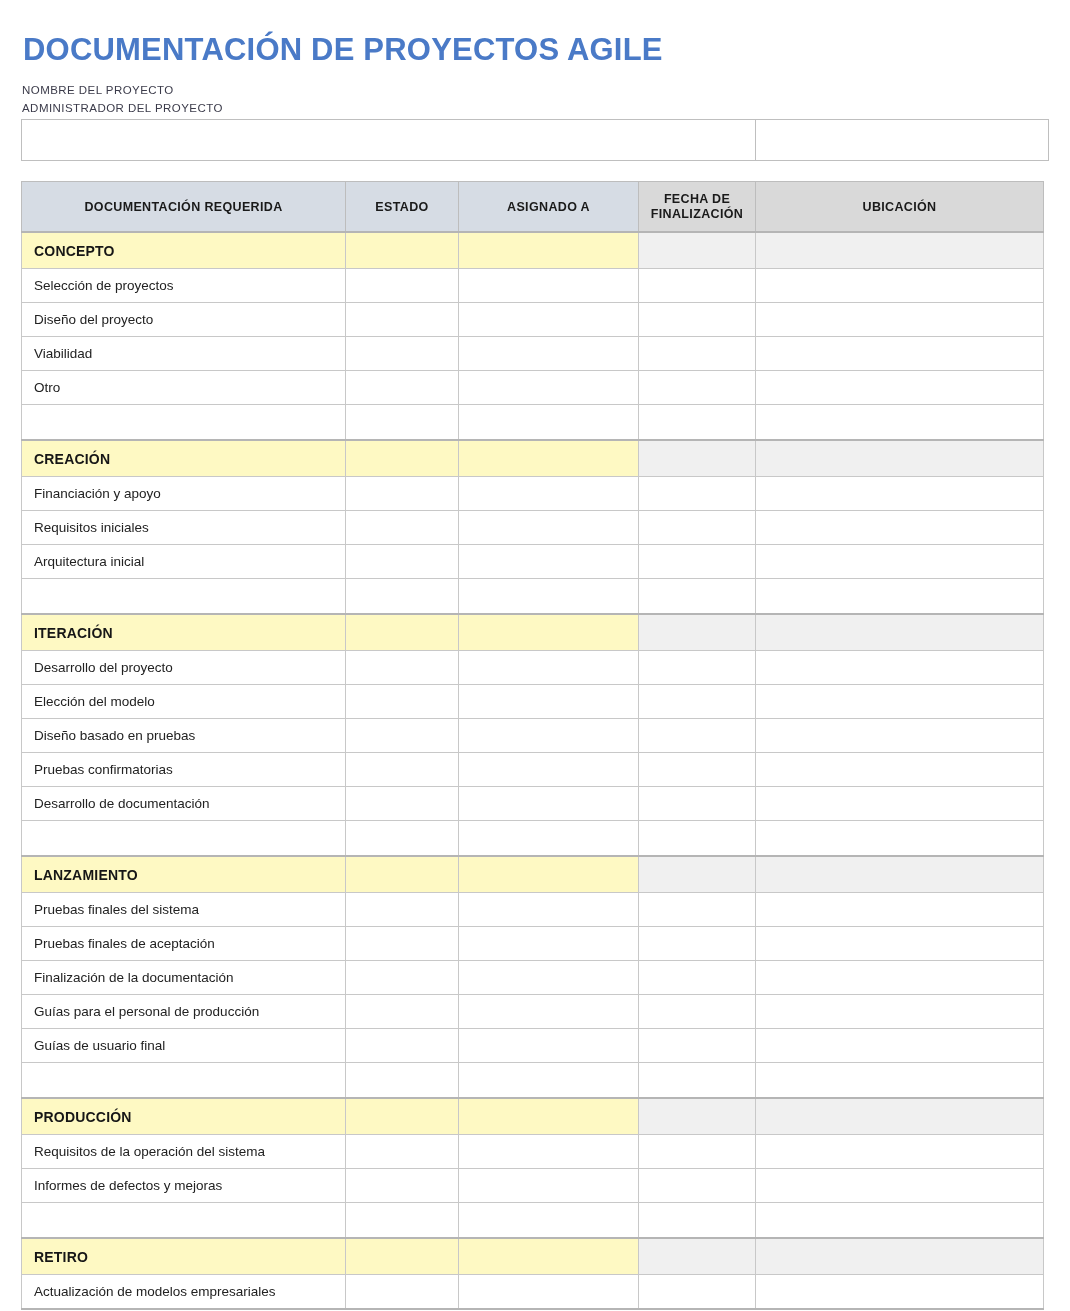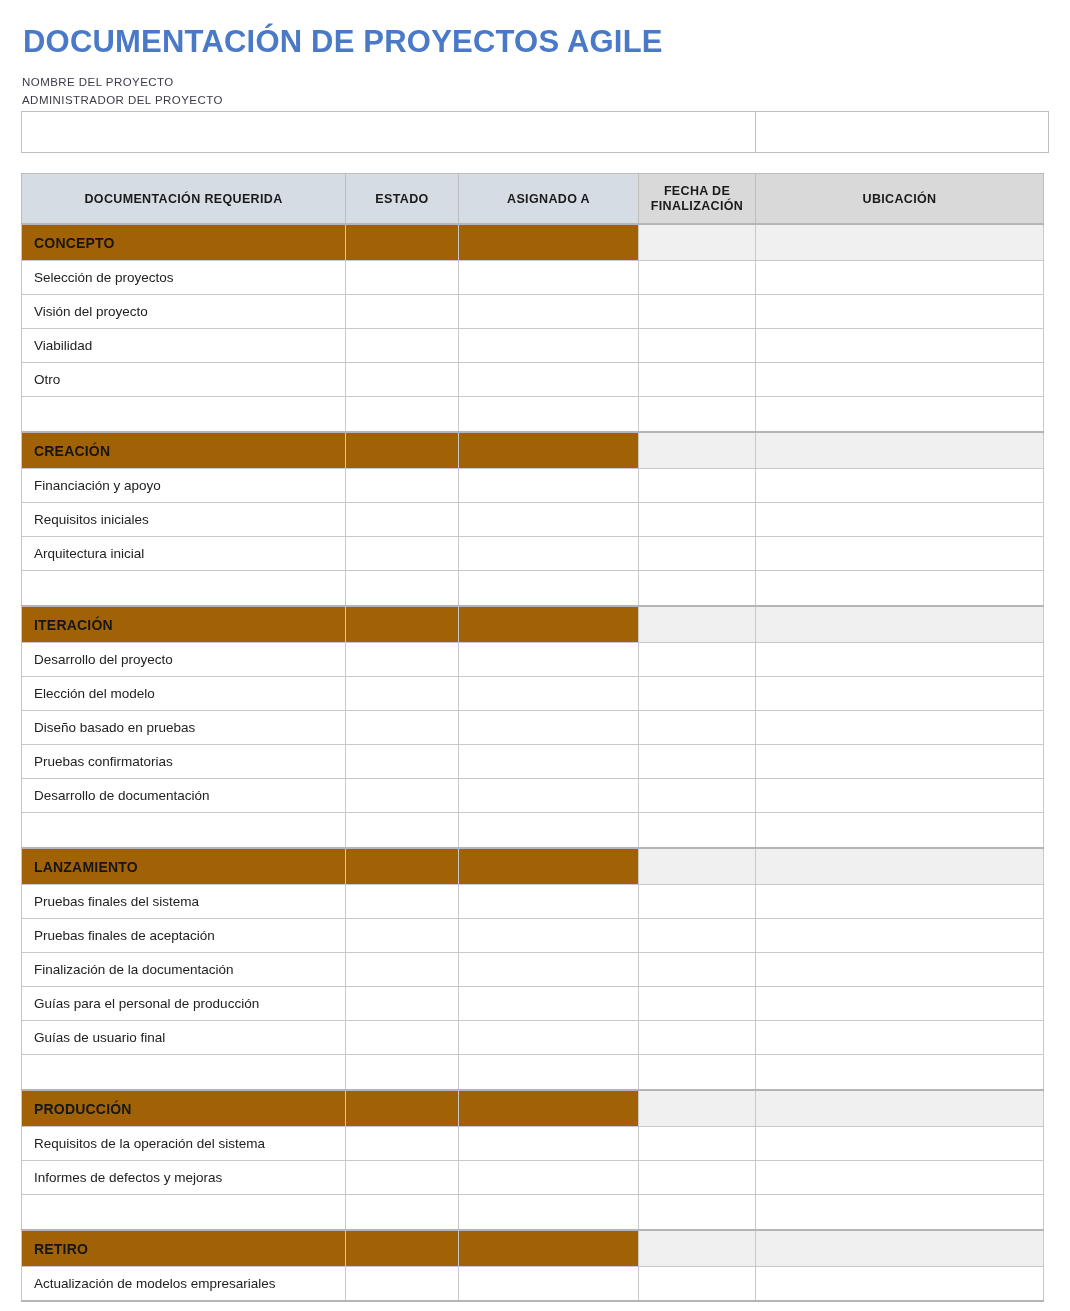--- a/index.html
+++ b/index.html
@@ -12,21 +12,21 @@
     height: 1311px;
     font-family: "Liberation Sans", sans-serif;
     color: #2b2b2b;
     -webkit-font-smoothing: antialiased;
   }
   .page {
     position: relative;
     width: 1070px;
     height: 1311px;
     box-sizing: border-box;
-    padding: 4px 21px;
+    padding: 12px 21px;
   }
 
   
   .doc-title {
     font-size: 31px;
     font-weight: bold;
     letter-spacing: 0.2px;
     color: #4a7ac7;
     margin: 0;
     padding: 18px 0 0 2px;
@@ -108,21 +108,21 @@
   
   tr.section td {
     height: 35px;
     font-size: 14px;
     font-weight: bold;
     letter-spacing: 0.2px;
     color: #161616;
     padding: 0 12px;
     border-top: 2px solid #b5b5b5;
   }
-  tr.section td.blue { background: #a16207; }
+  tr.section td.blue { background: #fef9c3; }
   tr.section td.gray { background: #f0f0f0; }
 
   
   tr.item td {
     height: 33px;
     font-size: 13.5px;
     color: #222;
     padding: 0 12px;
     background: #ffffff;
   }
@@ -181,21 +181,21 @@
           <td class="gray"></td>
         </tr>
         <tr class="item">
           <td>Selección de proyectos</td>
           <td class="cell"></td>
           <td class="cell"></td>
           <td class="cell"></td>
           <td class="cell"></td>
         </tr>
         <tr class="item">
-          <td>Visión del proyecto</td>
+          <td>Diseño del proyecto</td>
           <td class="cell"></td>
           <td class="cell"></td>
           <td class="cell"></td>
           <td class="cell"></td>
         </tr>
         <tr class="item">
           <td>Viabilidad</td>
           <td class="cell"></td>
           <td class="cell"></td>
           <td class="cell"></td>

